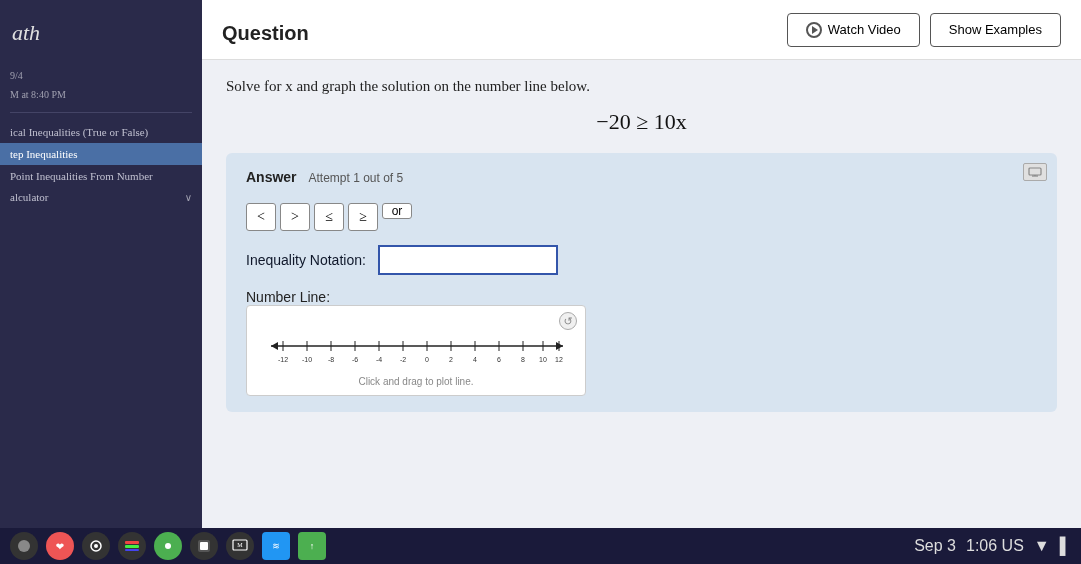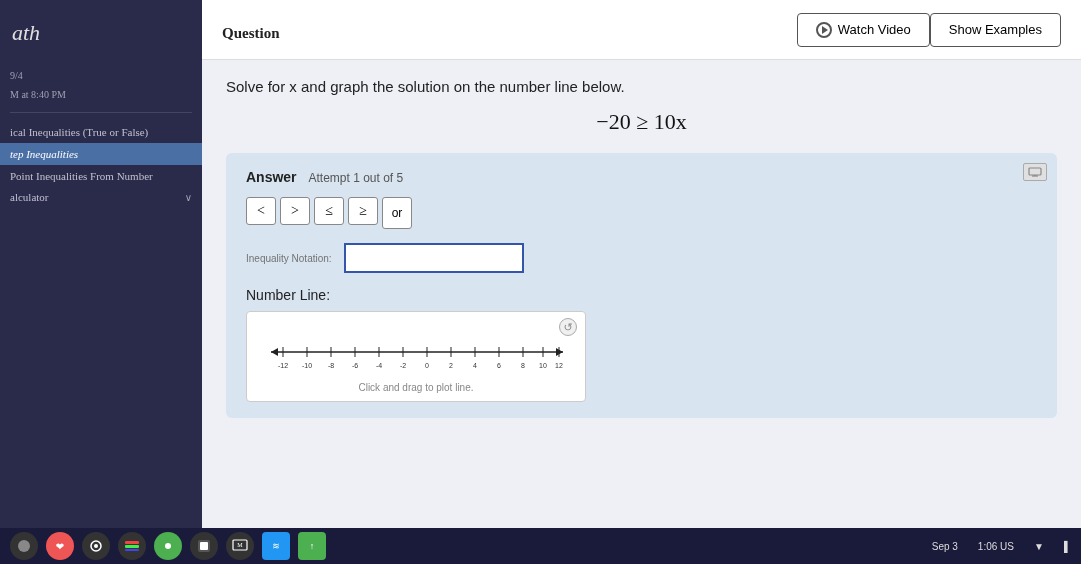--- a/index.html
+++ b/index.html
@@ -30,21 +30,20 @@
     }
     .sidebar-item {
       color: #c0c0d0;
       font-size: 11px;
       padding: 5px 10px;
       cursor: pointer;
     }
     .sidebar-item.active {
       background: #4a6fa5;
       color: white;
-      font-style: italic;
     }
     .sidebar-meta {
       color: #a0a0b0;
       font-size: 10px;
       padding: 4px 10px;
     }
     .sidebar-divider {
       height: 1px;
       background: #444466;
       margin: 8px 10px;
@@ -95,28 +94,29 @@
     .header {
       background: white;
       padding: 12px 20px;
       display: flex;
       align-items: center;
       justify-content: space-between;
       border-bottom: 1px solid #ddd;
       min-height: 60px;
     }
     .header-title {
-      font-size: 15px;
+      font-size: 20px;
       font-weight: bold;
       color: #222;
-      font-family: Liberation Serif, serif;
+      font-family: Liberation Sans, sans-serif;
       margin-top: 8px;
     }
     .header-buttons {
       display: flex;
+      gap: 10px;
     }
     .header-btn {
       padding: 8px 18px;
       border: 1.5px solid #555;
       background: white;
       border-radius: 4px;
       font-size: 13px;
       cursor: pointer;
       font-family: Arial, sans-serif;
       display: flex;
@@ -144,42 +144,42 @@
     .content {
       flex: 1;
       padding: 18px 24px;
       overflow-y: auto;
       background: #eef0f5;
     }
     .problem-statement {
       font-size: 15px;
       color: #222;
       margin-bottom: 14px;
-      font-family: Liberation Sans, sans-serif;
+      font-family: Liberation Serif, serif;
     }
     .equation-display {
       font-size: 22px;
       text-align: center;
       margin-bottom: 18px;
       color: #111;
       font-family: 'Times New Roman', serif;
     }
 
     
     .answer-box {
       background: #d8e4f0;
       border-radius: 6px;
       padding: 16px 20px;
       position: relative;
     }
     .answer-header {
       font-size: 14px;
       font-family: Arial, sans-serif;
       color: #222;
-      margin-bottom: 12px;
+      margin-bottom: 18px;
     }
     .answer-header strong {
       font-weight: bold;
     }
     .answer-header span {
       font-size: 12px;
       color: #555;
       margin-left: 8px;
     }
 
@@ -197,62 +197,62 @@
       border-radius: 3px;
       font-size: 14px;
       cursor: pointer;
       display: flex;
       align-items: center;
       justify-content: center;
       font-family: 'Times New Roman', serif;
     }
     .or-btn {
       width: 30px;
-      height: 32px;
+      height: 16px;
       border: 1.5px solid #888;
       background: white;
       border-radius: 3px;
       font-size: 12px;
       cursor: pointer;
       display: flex;
       align-items: center;
       justify-content: center;
       font-family: Arial, sans-serif;
     }
 
     
     .notation-row {
       display: flex;
       align-items: center;
       gap: 12px;
       margin-bottom: 14px;
     }
     .notation-label {
-      font-size: 10px;
-      font-family: Arial, sans-serif;
-      color: #737373;
+      font-size: 14px;
+      font-family: Arial, sans-serif;
+      color: #0f172a;
       white-space: nowrap;
     }
     .notation-input {
       width: 180px;
       height: 30px;
       border: 2px solid #3355aa;
       background: white;
       padding: 2px 6px;
       font-size: 14px;
       font-family: 'Times New Roman', serif;
       outline: none;
     }
 
     
     .numberline-label {
       font-size: 14px;
       font-family: Arial, sans-serif;
       color: #222;
-      margin-bottom: 8px;
+      margin-bottom: 0;
     }
     .numberline-container {
       background: white;
       border: 1.5px solid #ccc;
       border-radius: 4px;
       padding: 12px 16px 8px;
       position: relative;
       width: 340px;
     }
     .numberline-reset {
@@ -335,23 +335,23 @@
       border-radius: 50%;
       display: flex;
       align-items: center;
       justify-content: center;
       font-size: 14px;
       cursor: pointer;
     }
     .taskbar-right {
       display: flex;
       align-items: center;
-      gap: 20px;
+      gap: 10px;
       color: #ddd;
-      font-size: 10px;
+      font-size: 16px;
       font-family: Arial, sans-serif;
     }
   </style>
 </head>
 <body>
 
 <div class="sidebar">
   <div class="sidebar-title">ath</div>
   <div class="sidebar-meta">9/4</div>
   <div class="sidebar-meta">M at 8:40 PM</div>

